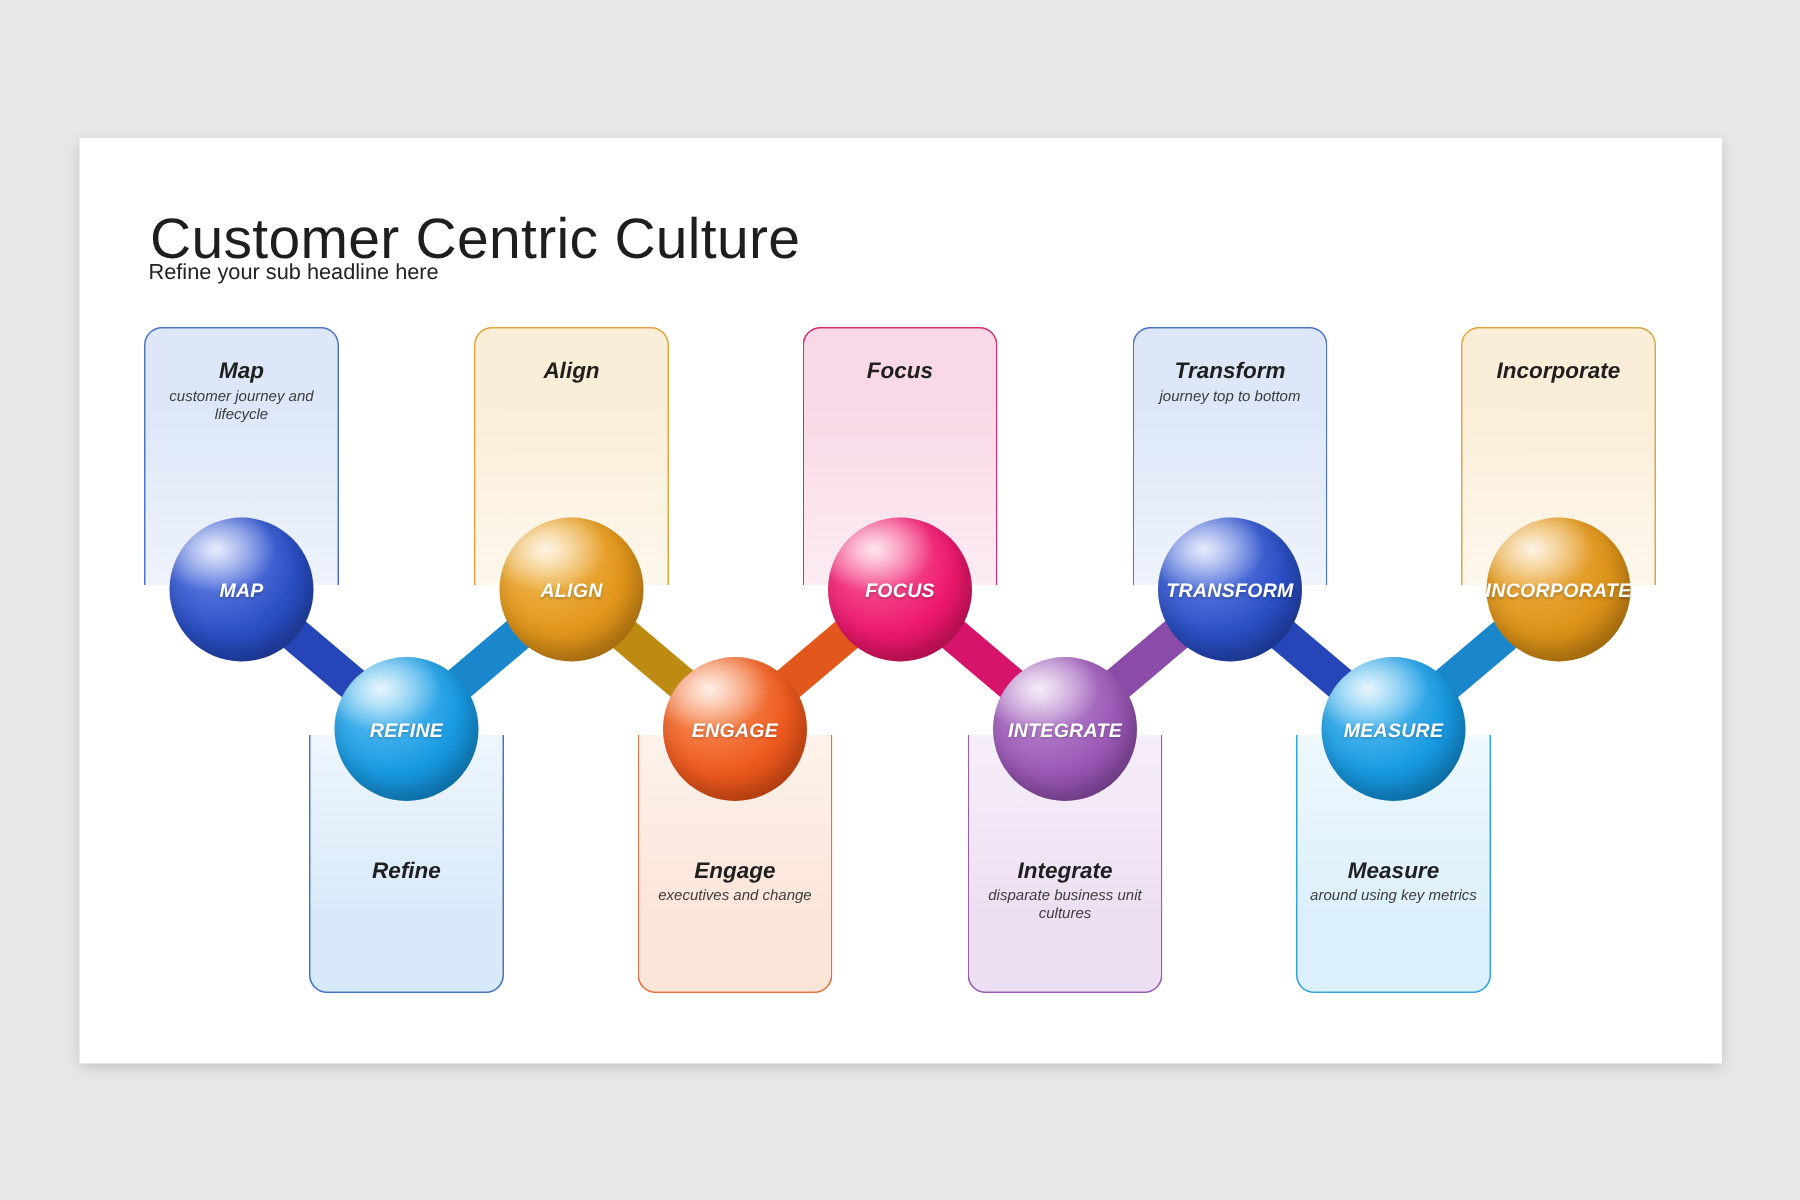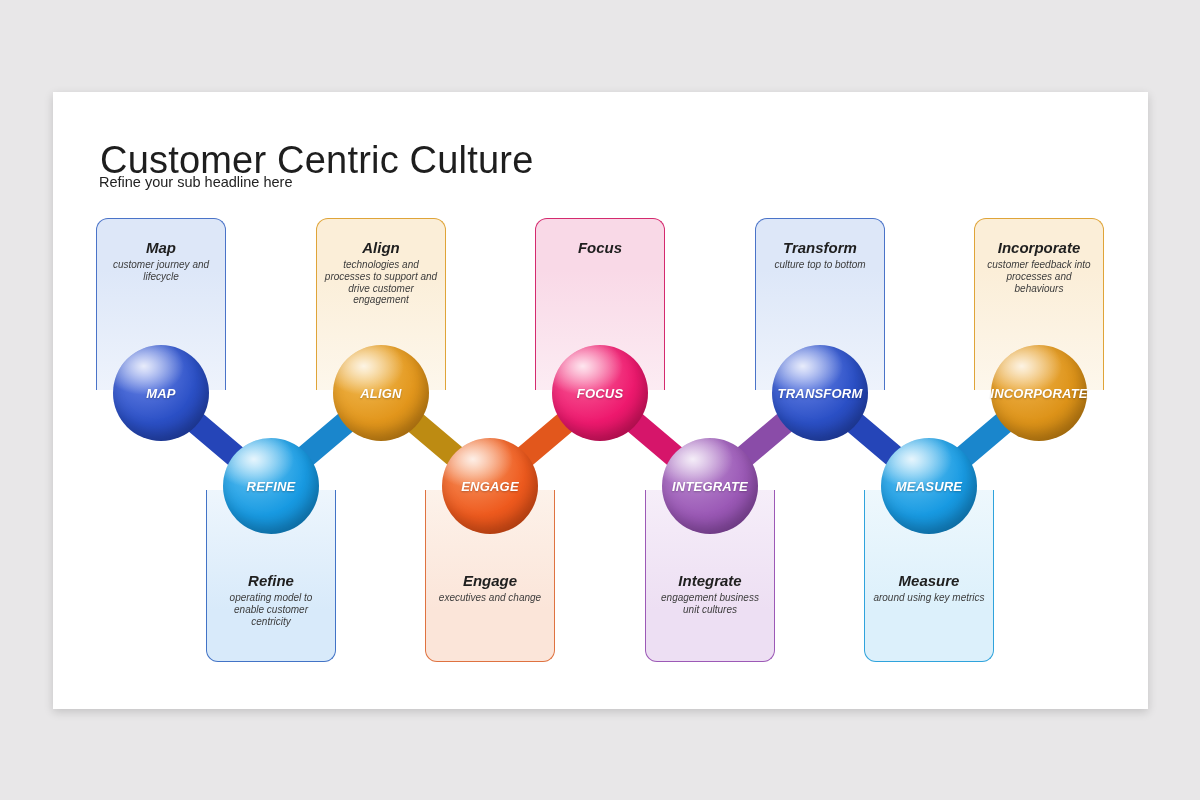--- a/index.html
+++ b/index.html
@@ -62,48 +62,45 @@
 <div class="slide">
   <h1 class="page-title">Customer Centric Culture</h1>
   <div class="page-subtitle">Refine your sub headline here</div>
   <div class="diagram" id="diagram">
       <div class="card top" style="left: 43px; top: 126px; border-color: rgb(74, 115, 200); background: linear-gradient(rgb(221, 231, 248) 30%, rgb(238, 243, 252) 100%);">
         <div class="card-title">Map</div>
         <div class="card-desc">customer journey and lifecycle</div>
       </div>
       <div class="card bottom" style="left: 153px; top: 398px; border-color: rgb(66, 115, 198); background: linear-gradient(0deg, rgb(216, 234, 250) 30%, rgb(238, 246, 253) 100%);">
         <div class="card-title">Refine</div>
-        <div class="card-desc">operating model to enable customer centricity</div>
       </div>
       <div class="card top" style="left: 263px; top: 126px; border-color: rgb(223, 164, 56); background: linear-gradient(rgb(251, 238, 216) 30%, rgb(253, 247, 236) 100%);">
         <div class="card-title">Align</div>
-        <div class="card-desc">technologies and processes to support and drive customer engagement</div>
       </div>
       <div class="card bottom" style="left: 372px; top: 398px; border-color: rgb(223, 114, 64); background: linear-gradient(0deg, rgb(251, 229, 217) 30%, rgb(253, 242, 234) 100%);">
         <div class="card-title">Engage</div>
         <div class="card-desc">executives and change</div>
       </div>
       <div class="card top" style="left: 482px; top: 126px; border-color: rgb(212, 42, 110); background: linear-gradient(rgb(249, 217, 231) 30%, rgb(252, 236, 243) 100%);">
         <div class="card-title">Focus</div>
       </div>
       <div class="card bottom" style="left: 592px; top: 398px; border-color: rgb(156, 89, 182); background: linear-gradient(0deg, rgb(237, 223, 243) 30%, rgb(246, 238, 249) 100%);">
         <div class="card-title">Integrate</div>
-        <div class="card-desc">engagement business unit cultures</div>
+        <div class="card-desc">disparate business unit cultures</div>
       </div>
       <div class="card top" style="left: 702px; top: 126px; border-color: rgb(74, 115, 200); background: linear-gradient(rgb(221, 231, 248) 30%, rgb(238, 243, 252) 100%);">
         <div class="card-title">Transform</div>
-        <div class="card-desc">culture top to bottom</div>
+        <div class="card-desc">journey top to bottom</div>
       </div>
       <div class="card bottom" style="left: 811px; top: 398px; border-color: rgb(47, 163, 220); background: linear-gradient(0deg, rgb(220, 240, 251) 30%, rgb(238, 248, 253) 100%);">
         <div class="card-title">Measure</div>
         <div class="card-desc">around using key metrics</div>
       </div>
       <div class="card top" style="left: 921px; top: 126px; border-color: rgb(223, 164, 56); background: linear-gradient(rgb(251, 238, 216) 30%, rgb(253, 247, 236) 100%);">
         <div class="card-title">Incorporate</div>
-        <div class="card-desc">customer feedback into processes and behaviours</div>
       </div>
       <svg width="1095" height="617" viewBox="0 0 1095 617" class="connectors">
         <line x1="108" y1="301" x2="217.75" y2="394" stroke="#2545b8" stroke-width="23" stroke-linecap="round"></line>
         <line x1="217.75" y1="394" x2="327.5" y2="301" stroke="#1a86cc" stroke-width="23" stroke-linecap="round"></line>
         <line x1="327.5" y1="301" x2="437.25" y2="394" stroke="#bd8b12" stroke-width="23" stroke-linecap="round"></line>
         <line x1="437.25" y1="394" x2="547" y2="301" stroke="#e2571c" stroke-width="23" stroke-linecap="round"></line>
         <line x1="547" y1="301" x2="656.75" y2="394" stroke="#d6156a" stroke-width="23" stroke-linecap="round"></line>
         <line x1="656.75" y1="394" x2="766.5" y2="301" stroke="#8a4ca8" stroke-width="23" stroke-linecap="round"></line>
         <line x1="766.5" y1="301" x2="876.25" y2="394" stroke="#2545b8" stroke-width="23" stroke-linecap="round"></line>
         <line x1="876.25" y1="394" x2="986" y2="301" stroke="#1a86cc" stroke-width="23" stroke-linecap="round"></line>

